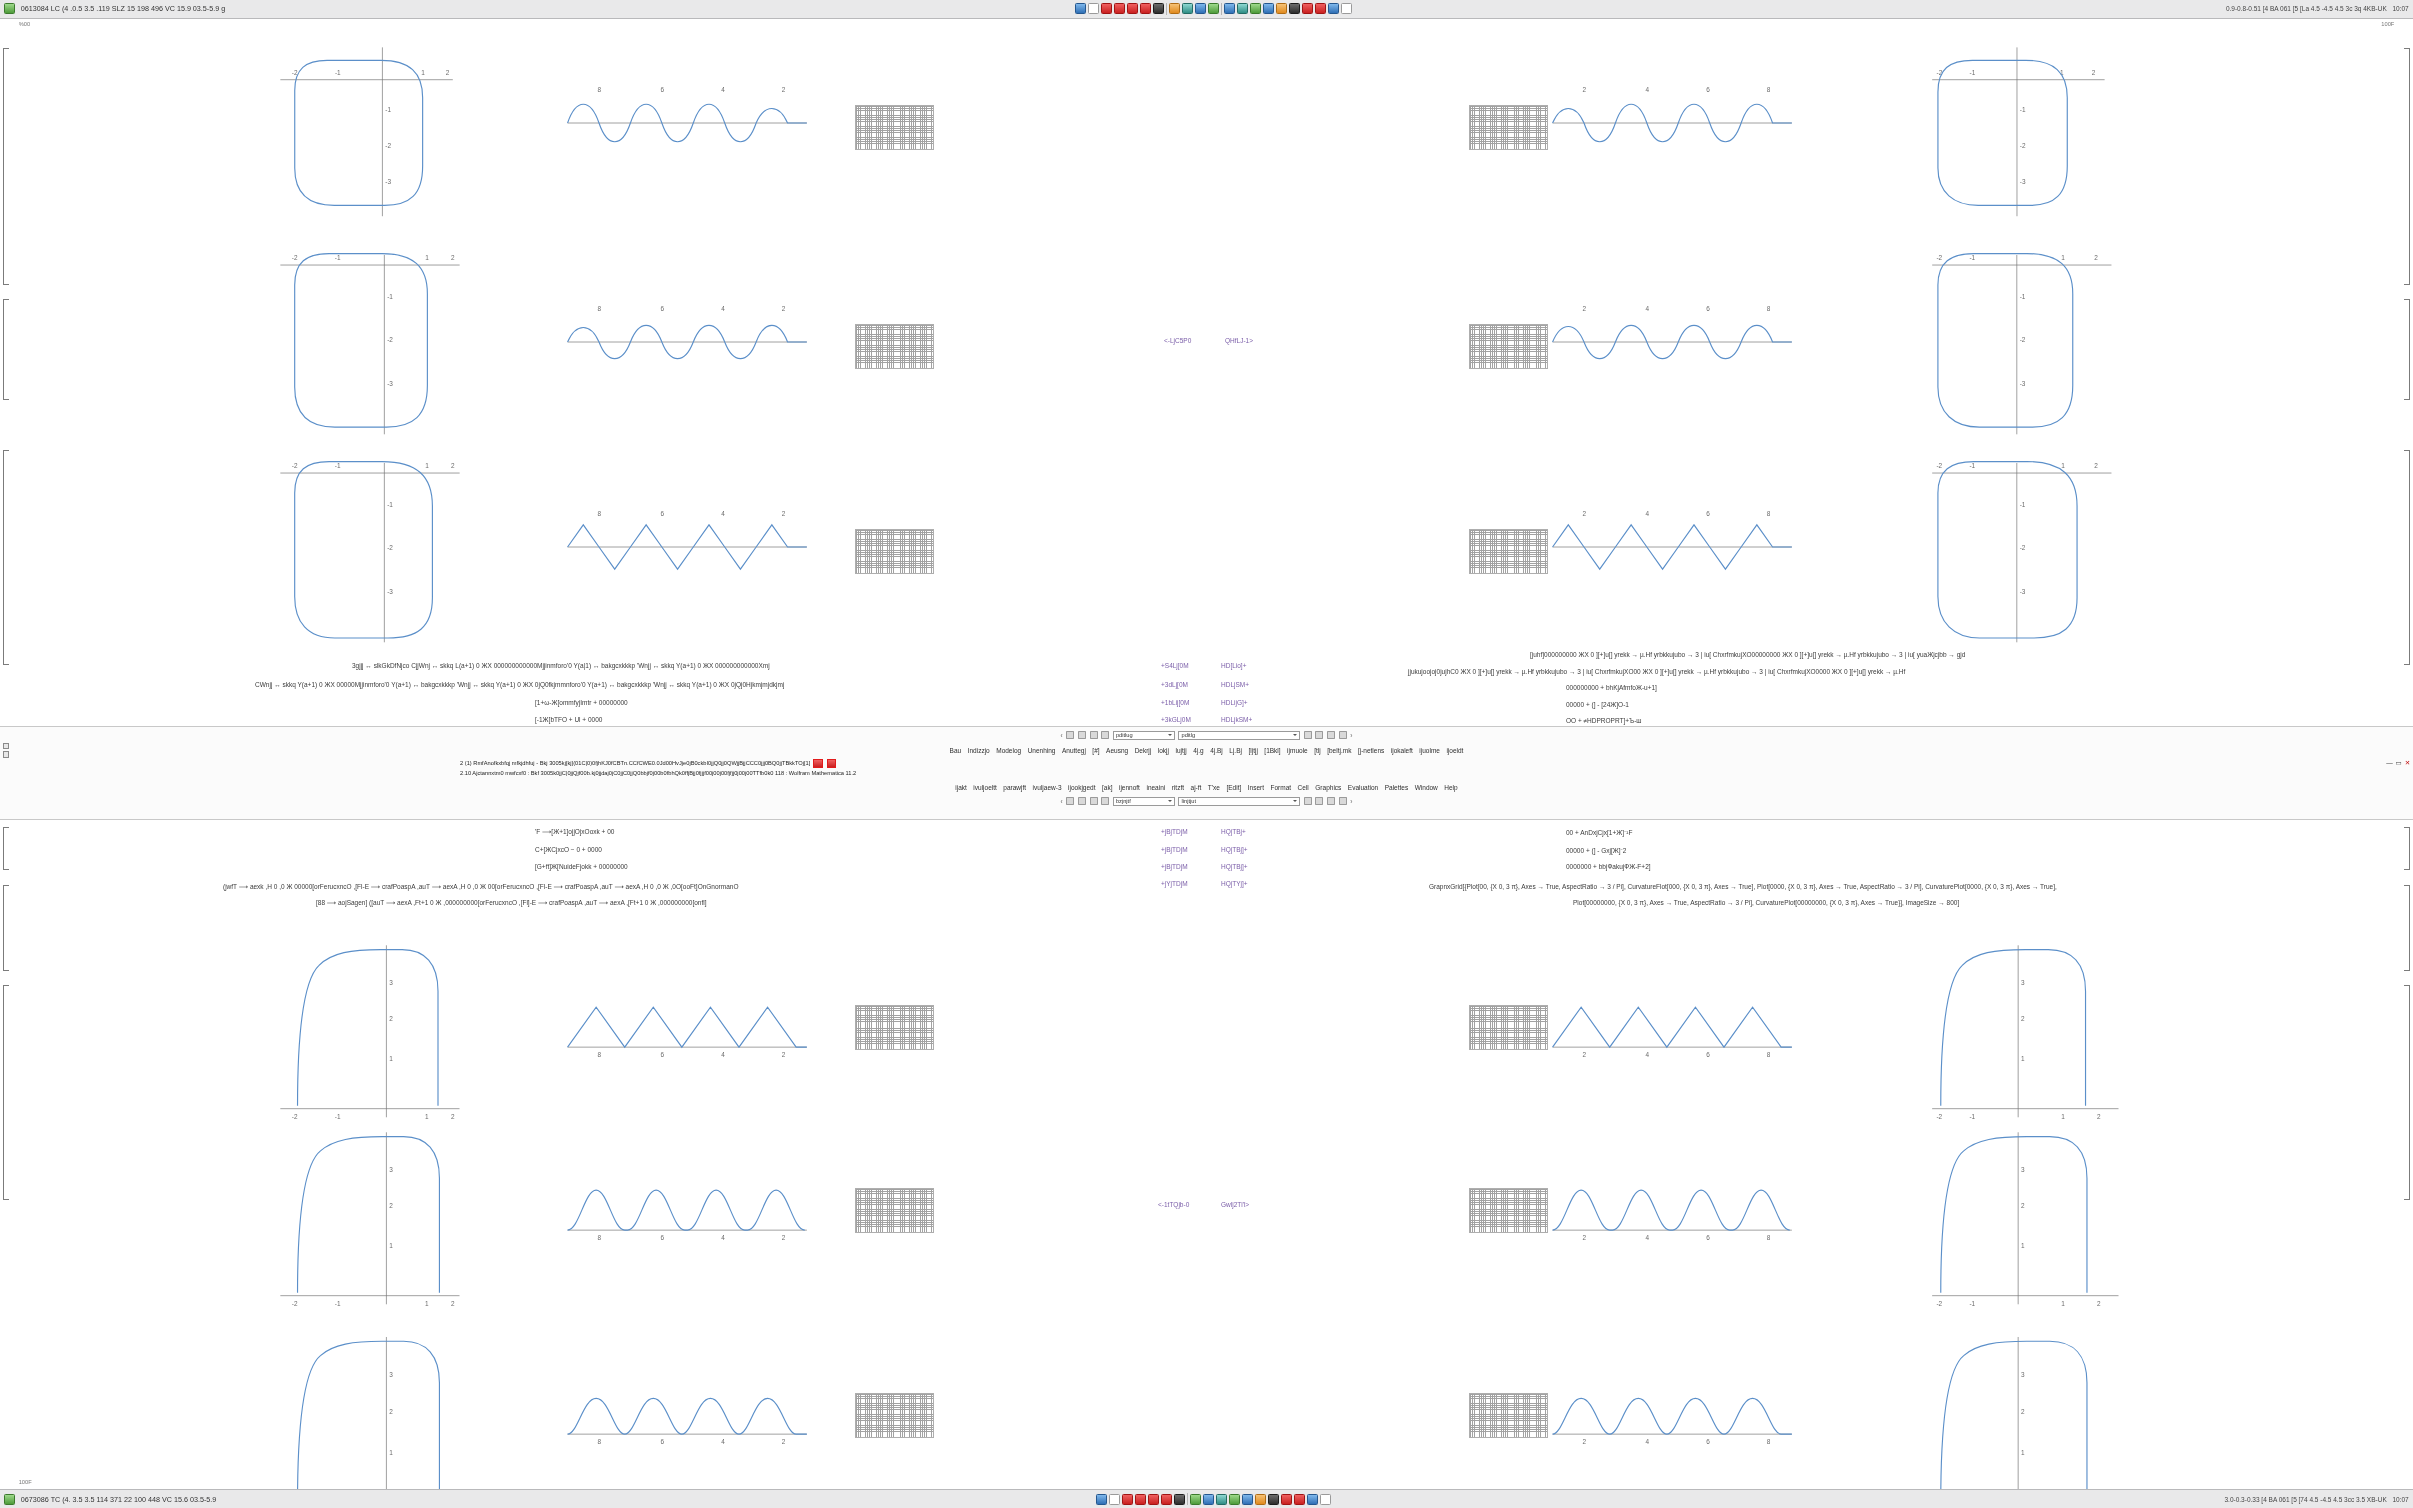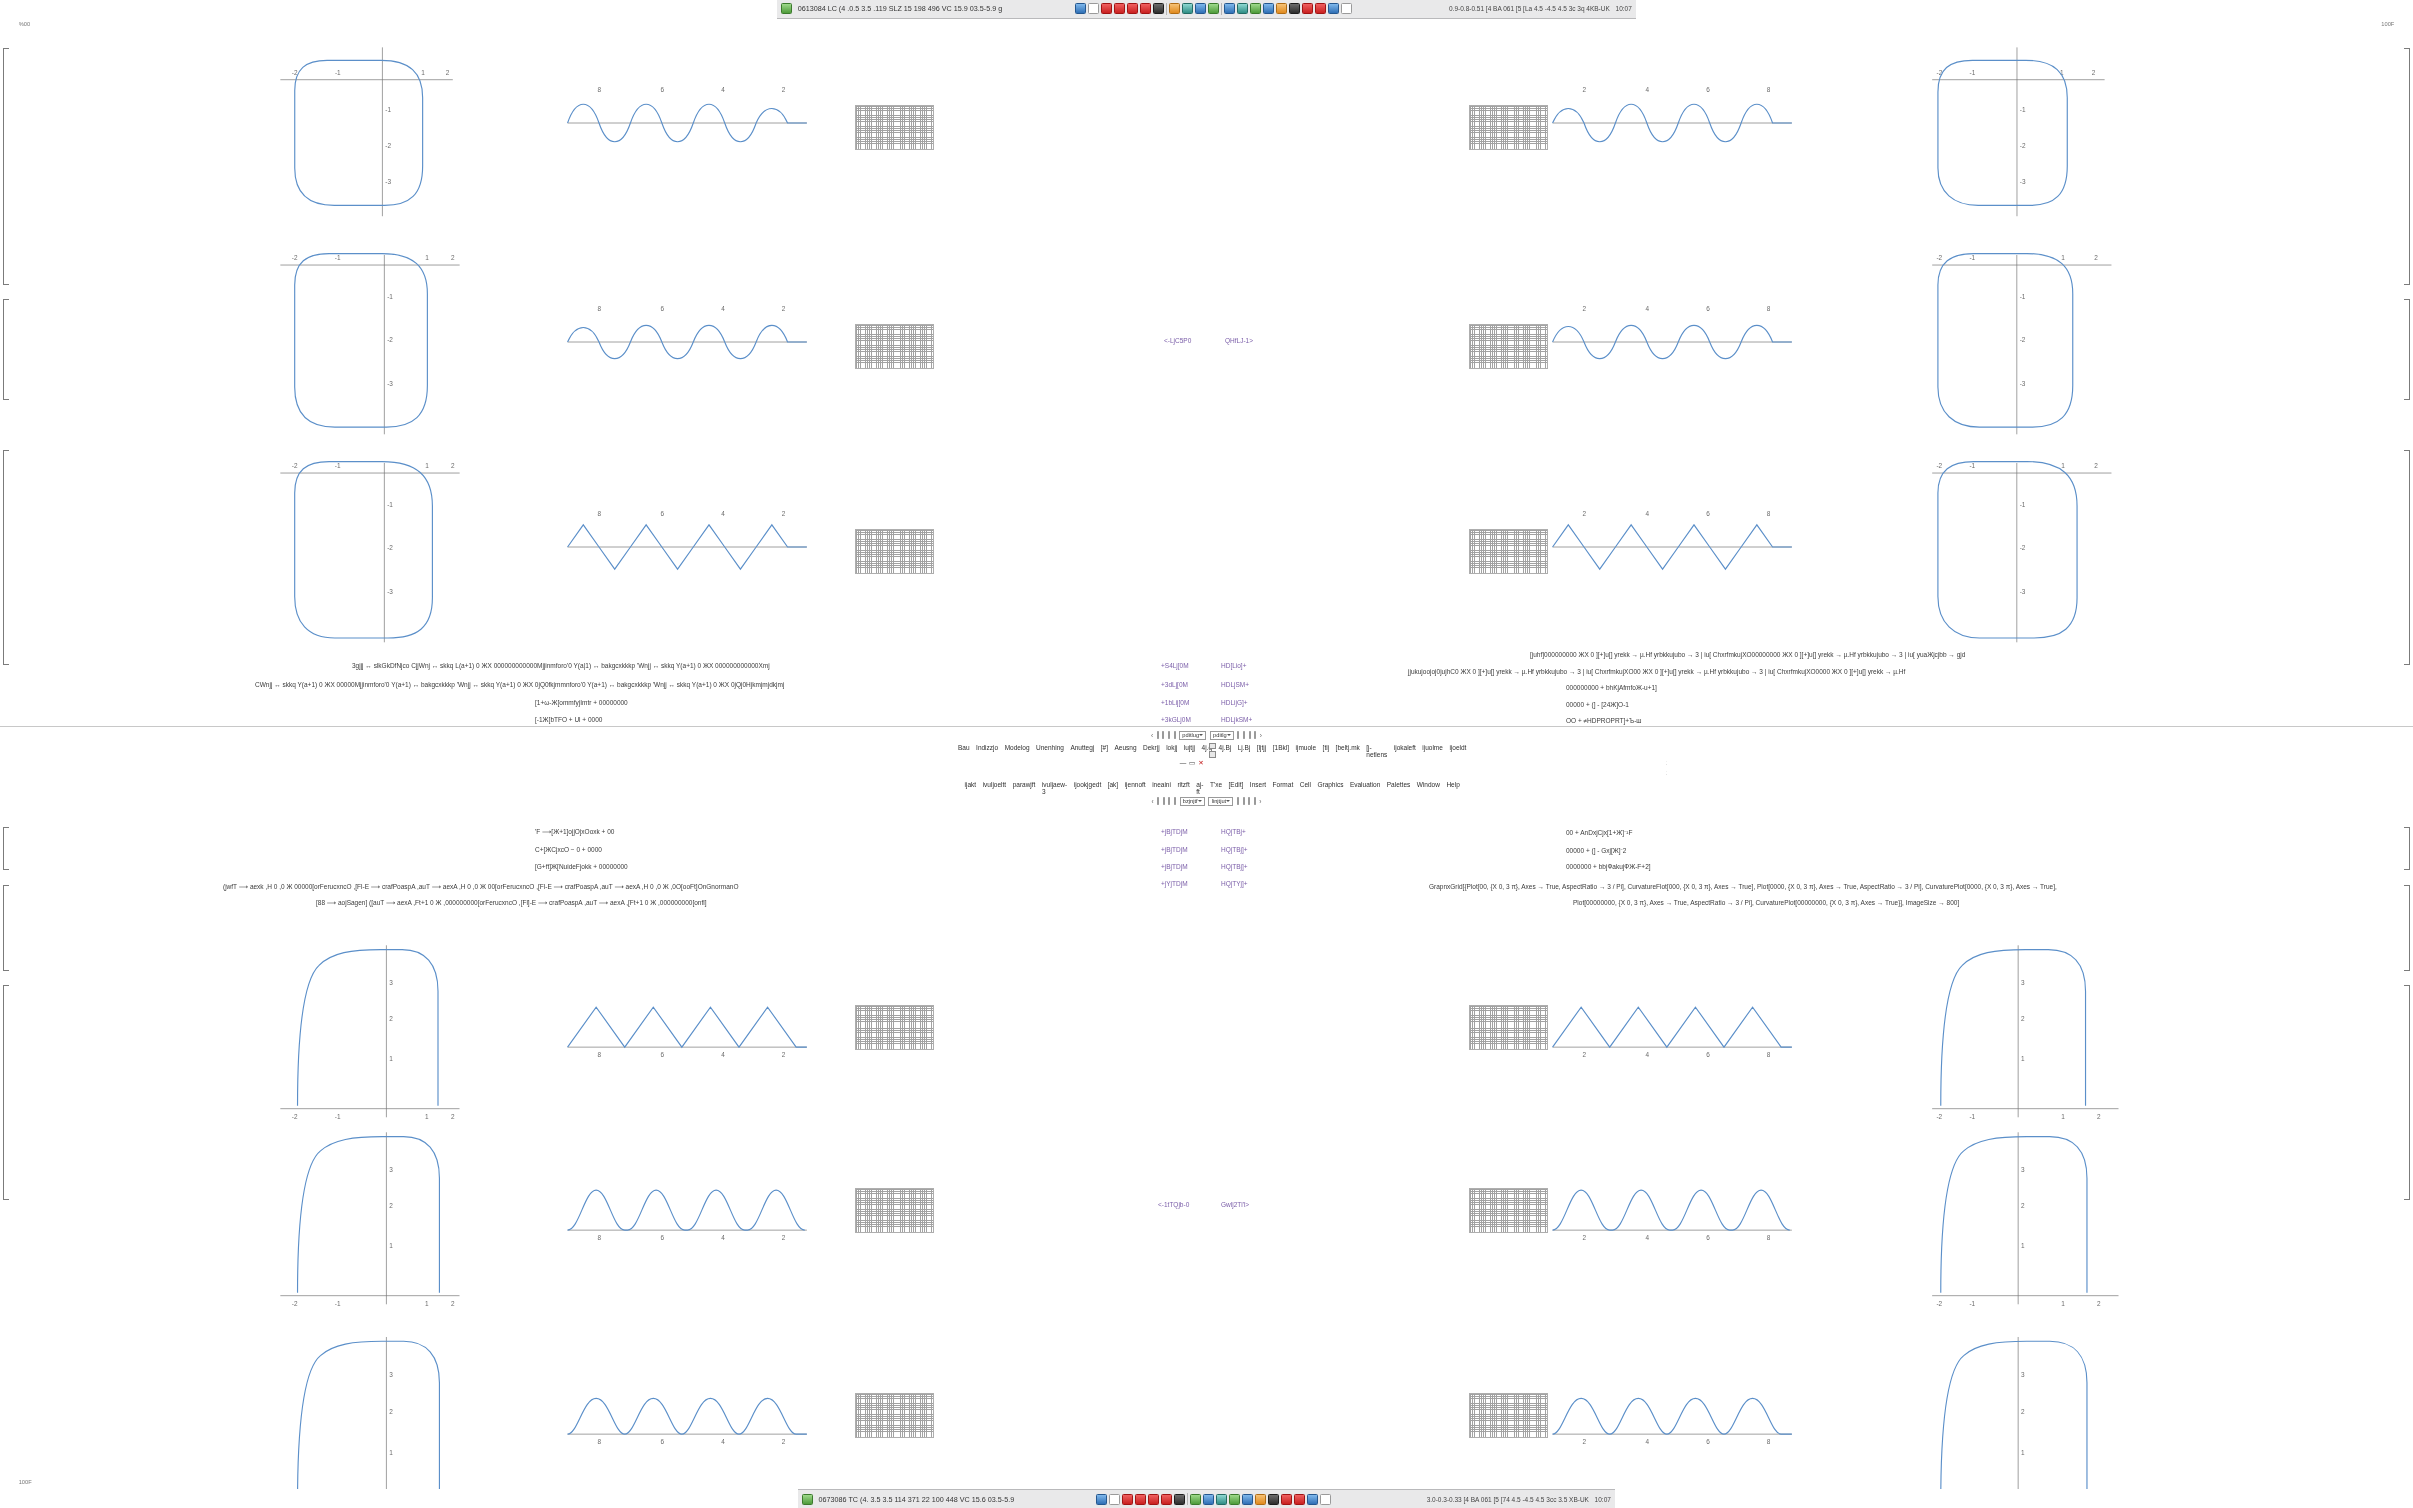--- a/index.html
+++ b/index.html
@@ -6,21 +6,21 @@
   html, body { margin:0; padding:0; }
   body {
     width: 2413px; height: 1508px;
     background: #ffffff;
     font-family: "Liberation Sans", sans-serif;
     font-size: 8px;
     color: #222;
     overflow: hidden;
     position: relative;
   }
-  .screen { position:absolute; inset:0; display:flex; flex-direction:column;align-items:center; }
+  .screen { position:absolute; inset:0; display:flex; flex-direction:column; }
 
   
   .panel { position:relative; width:100%; overflow:hidden; }
   .panel-top { height: 708px; border-bottom:0.7px solid #c8c8c8; background:#fff; }
   .panel-mid { height: 93px; background:#fbfbfb; border-bottom:0.7px solid #c8c8c8; position:relative; }
   .panel-bot { flex:1; background:#fff; position:relative; }
 
   
   .desktopbar {
     height: 18.7px; background:#e9e9ea; border-bottom:0.7px solid #b9b9bb;

